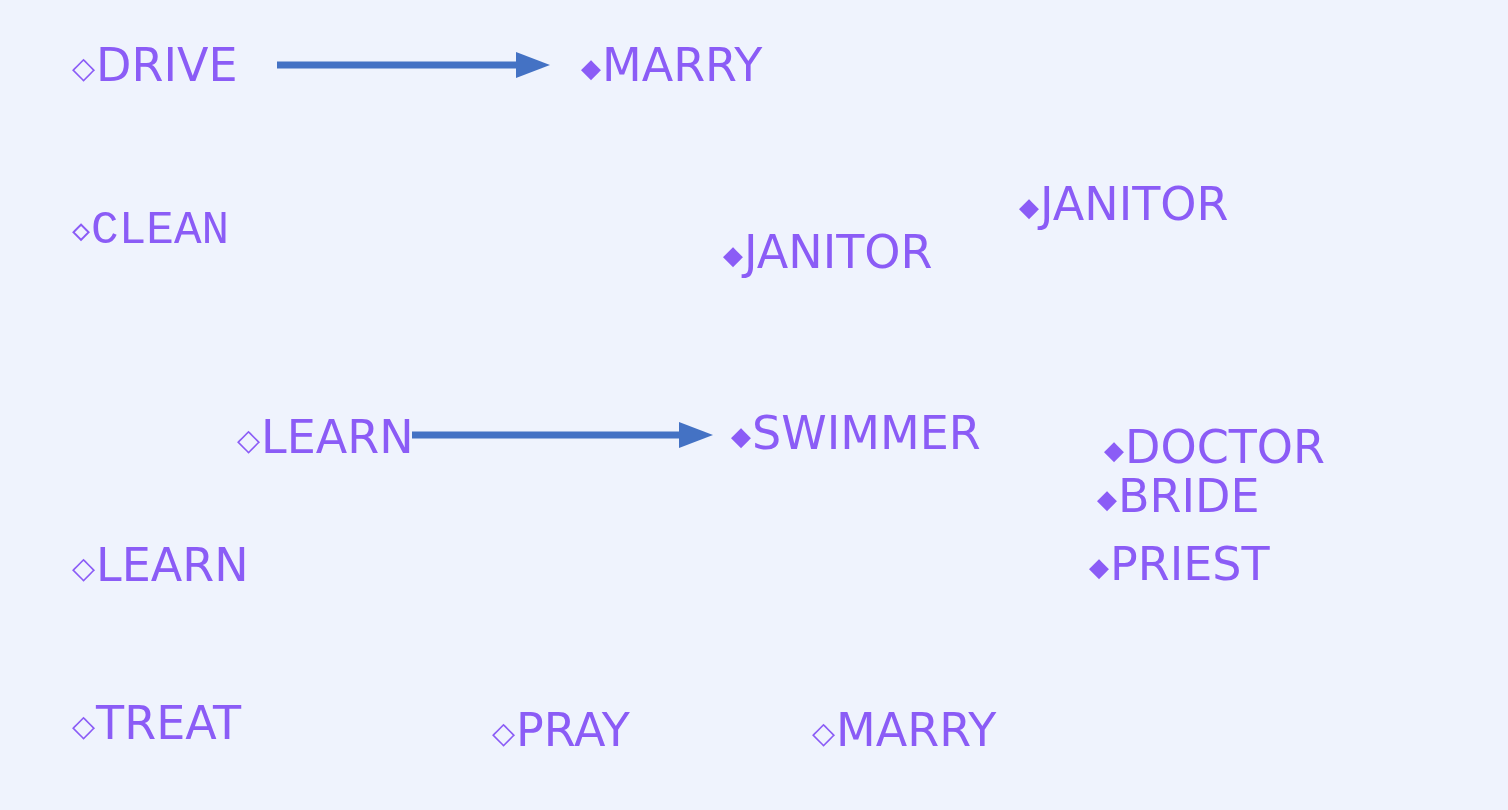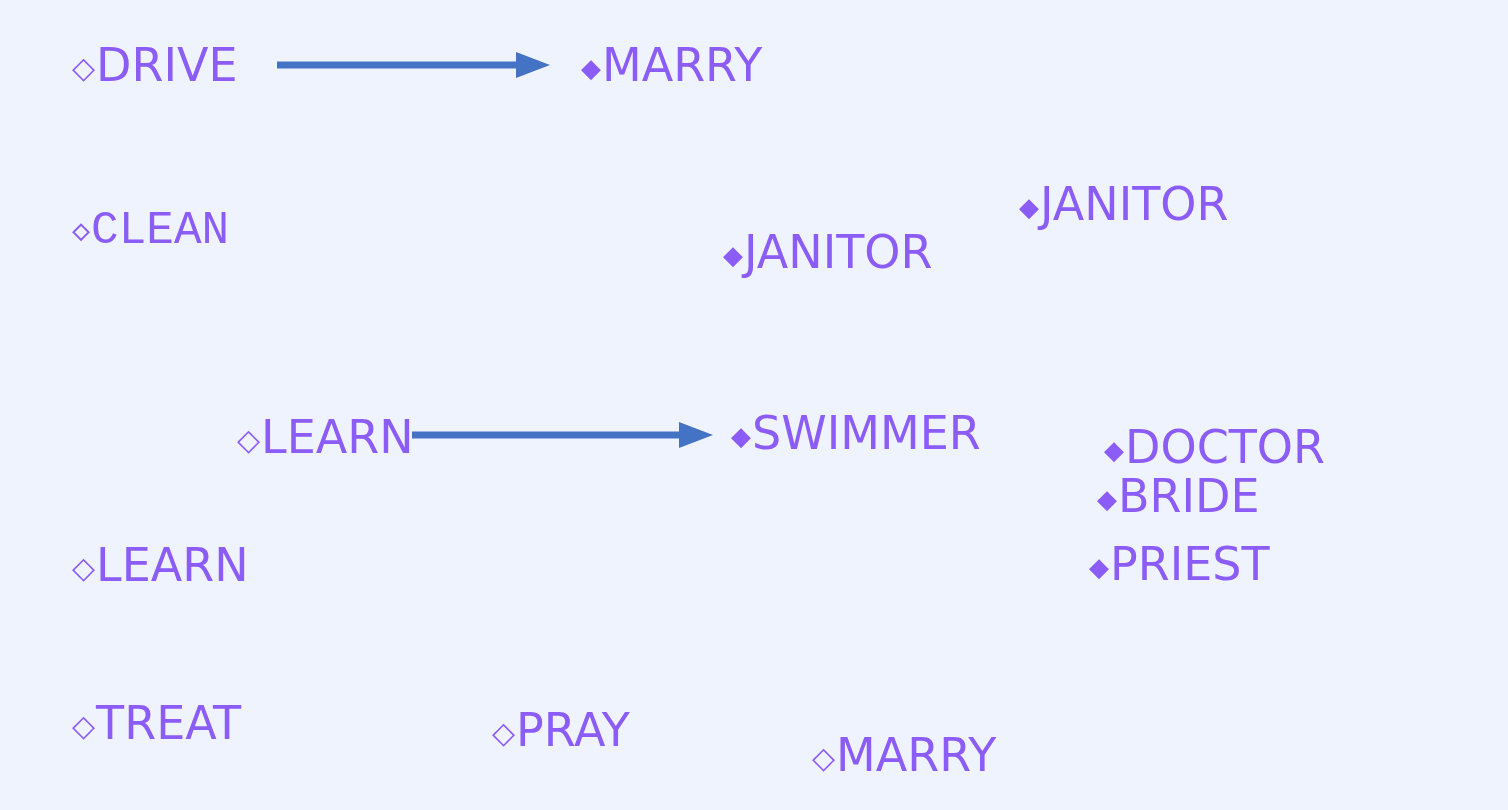--- a/index.html
+++ b/index.html
@@ -77,14 +77,14 @@
     <div class="node noun" style="left: 1019px; top: 181px;"><span class="marker">◆</span><span class="label">JANITOR</span></div>
     <div class="node noun" style="left: 723px; top: 229px;"><span class="marker">◆</span><span class="label">JANITOR</span></div>
     <div class="node verb" style="left: 237px; top: 414px;"><span class="marker">◇</span><span class="label">LEARN</span></div>
     <div class="node noun" style="left: 731px; top: 410px;"><span class="marker">◆</span><span class="label">SWIMMER</span></div>
     <div class="node noun" style="left: 1104px; top: 396px; margin-top: 28px;"><span class="marker">◆</span><span class="label">DOCTOR</span></div>
     <div class="node noun" style="left: 1097px; top: 473px;"><span class="marker">◆</span><span class="label">BRIDE</span></div>
     <div class="node noun" style="left: 1089px; top: 541px;"><span class="marker">◆</span><span class="label">PRIEST</span></div>
     <div class="node verb" style="left: 72px; top: 542px;"><span class="marker">◇</span><span class="label">LEARN</span></div>
     <div class="node verb" style="left: 72px; top: 700px;"><span class="marker">◇</span><span class="label">TREAT</span></div>
     <div class="node verb" style="left: 492px; top: 707px; text-align: center;"><span class="marker">◇</span><span class="label">PRAY</span></div>
-    <div class="node verb" style="left: 812px; top: 707px; margin-top: 25px;"><span class="marker">◇</span><span class="label">MARRY</span></div>
+    <div class="node verb" style="left: 812px; top: 707px;"><span class="marker">◇</span><span class="label">MARRY</span></div>
   </div>
 
 </body></html>

